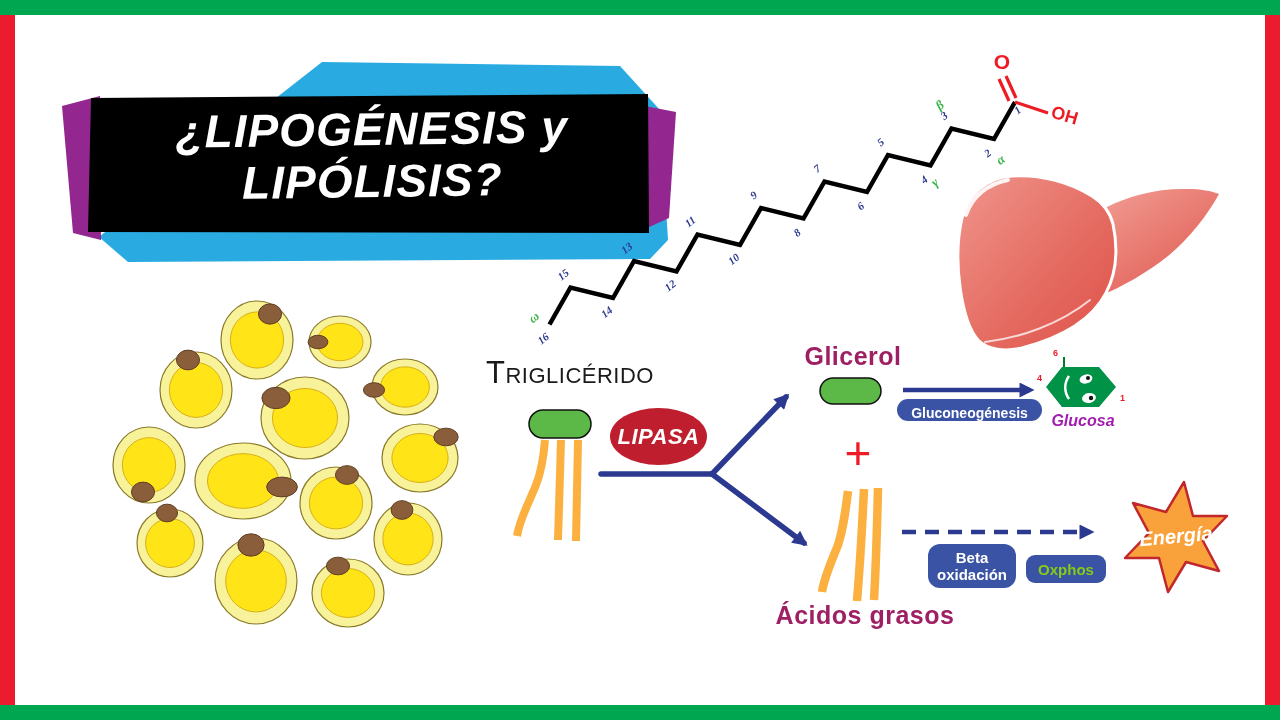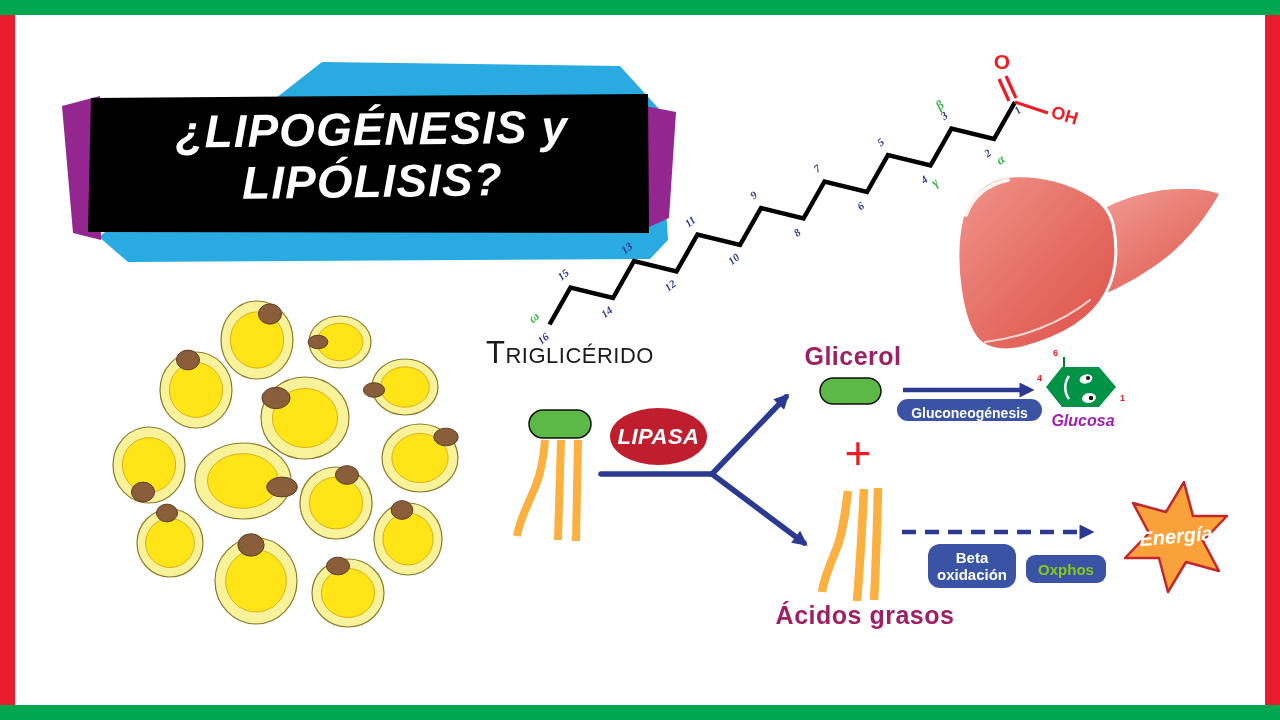--- a/index.html
+++ b/index.html
@@ -4,21 +4,21 @@
 <style>
   html,body{margin:0;padding:0;background:#fff;}
   #canvas{position:relative;width:1280px;height:720px;background:#ffffff;overflow:hidden;
           font-family:"Liberation Sans", sans-serif;}
   #art{position:absolute;left:0;top:0;z-index:1;pointer-events:none;}
   .bar{position:absolute;z-index:6;}
   .lbl{position:absolute;z-index:4;}
   #title-text{left:104px;top:104px;width:536px;text-align:center;color:#fff;
      font-weight:bold;font-style:italic;font-size:46px;line-height:1.12;letter-spacing:1px;
      transform:rotate(-0.8deg);}
-  #triglyceride-label{left:486px;top:335px;color:#1a1a1a;letter-spacing:0.5px;}
+  #triglyceride-label{left:486px;top:355px;color:#1a1a1a;letter-spacing:0.5px;}
   #triglyceride-label .big-t{font-size:31px;}
   #triglyceride-label .rest{font-size:22px;text-transform:uppercase;}
   #lipase-pill{left:610px;top:408px;width:97px;height:57px;border-radius:50%;
      display:flex;align-items:center;justify-content:center;color:#fff;
      font-weight:bold;font-style:italic;font-size:22px;letter-spacing:0.5px;}
   #glycerol-label{left:788px;top:342px;width:130px;text-align:center;
      font-weight:bold;font-size:25px;letter-spacing:0.5px;}
   #gluconeogenesis-pill{left:897px;top:399px;width:145px;height:22px;border-radius:12px;
      display:flex;align-items:flex-end;justify-content:center;color:#fff;font-weight:bold;font-size:14px;}
   #glucose-label{left:1048px;top:412px;width:70px;text-align:center;font-weight:bold;

